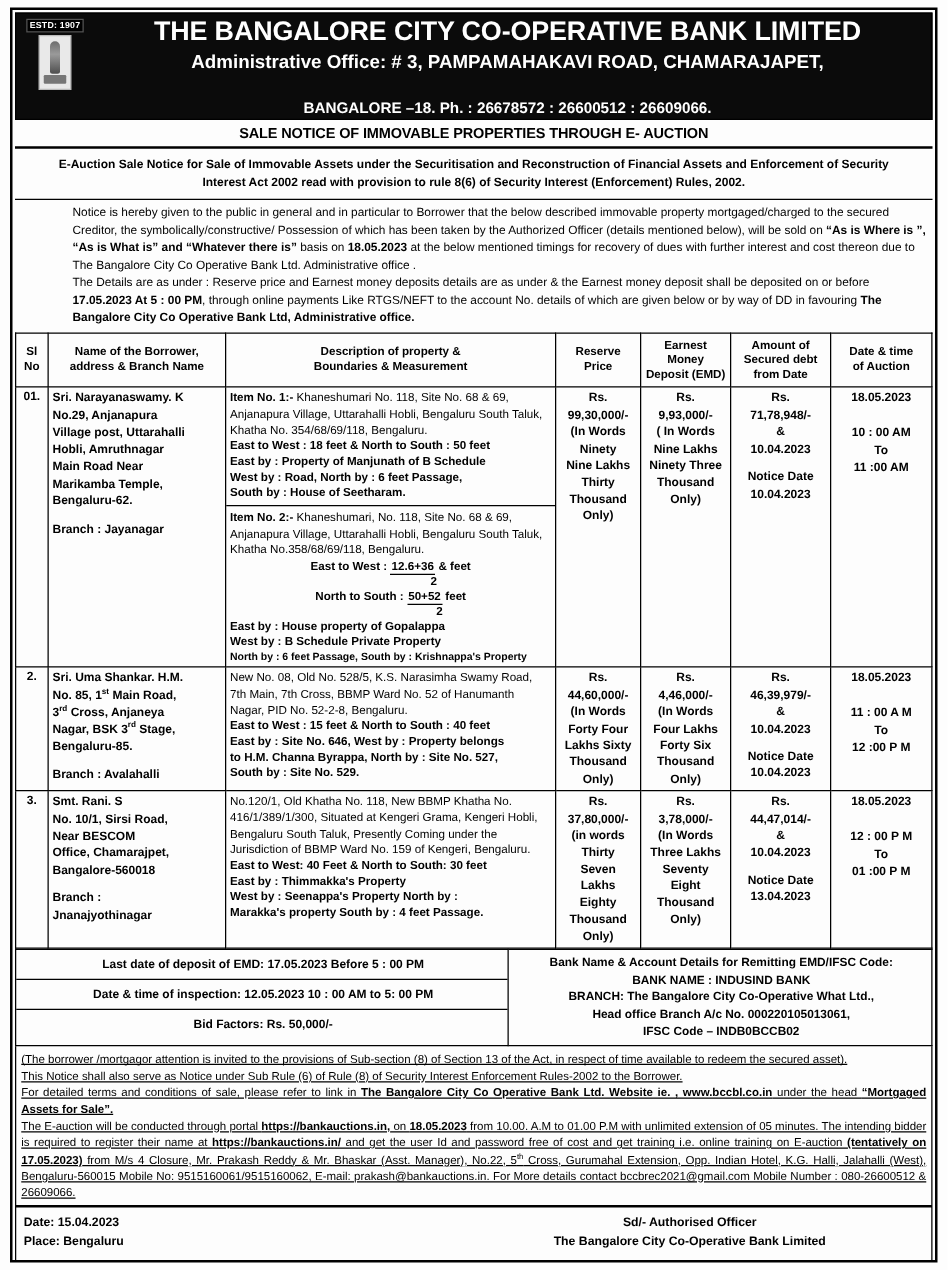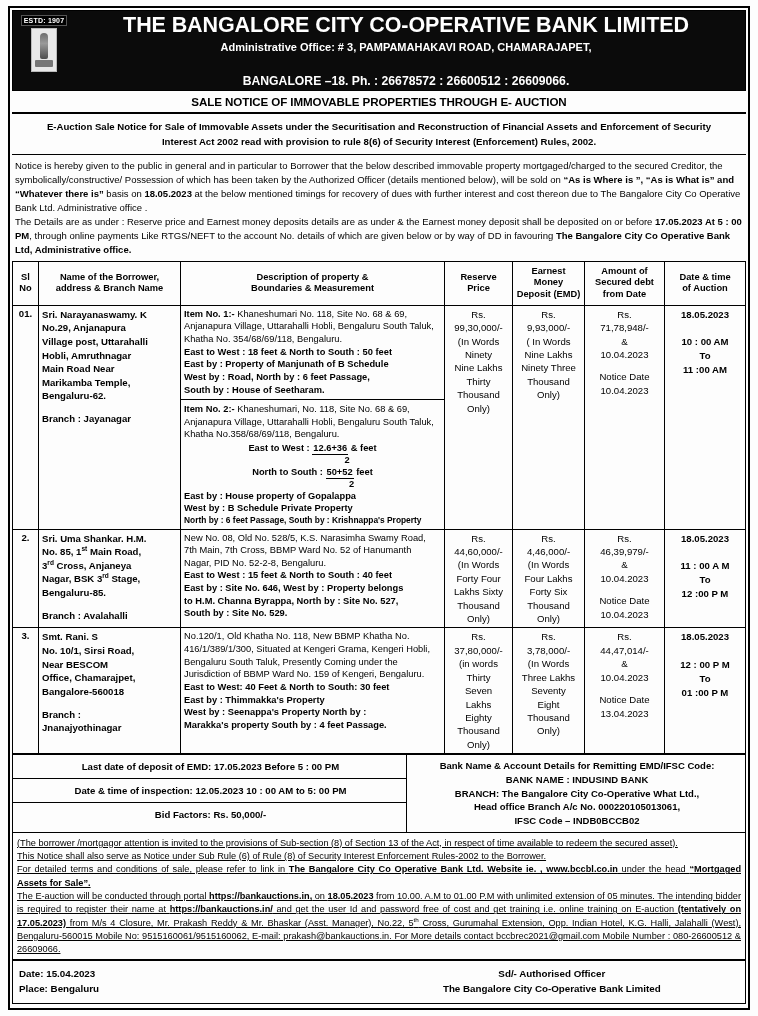--- a/index.html
+++ b/index.html
@@ -52,38 +52,39 @@
   }
   .emblem:after {
     content:""; position:absolute; left:50%; bottom:4px; transform:translateX(-50%);
     width:18px; height:7px; background:#777; border-radius:1px;
   }
   .hdr-txt { flex:1; text-align:center; padding:0 2px; }
   .bank-name {
     font-size:21.5px; font-weight:bold; letter-spacing:-0.1px; line-height:1.05;
     white-space:nowrap;
   }
-  .addr1 { font-size:11px; font-weight:bold; margin-top:4px; line-height:1.2; }
+  .addr1 { font-size:15px; font-weight:bold; margin-top:4px; line-height:1.2; }
   .addr2 { font-size:12.2px; font-weight:bold; margin-top:20px; line-height:1.2; }
 
   .sale-notice {
     text-align:center; font-size:11.6px; font-weight:bold;
     padding:4px 0 4px 0; letter-spacing:-0.1px;
     border-bottom:2px solid #000;
   }
 
   
   .subtitle {
     text-align:center; font-size:9.6px; font-weight:bold; line-height:1.5;
     padding:6px 18px 5px 18px;
     border-bottom:1px solid #000;
   }
   .intro {
     font-size:9.5px; line-height:1.47; padding:4px 4px 4px 3px;
     text-align:left;
+    margin-left:43px;
   }
   .intro p { margin:0; }
   .b { font-weight:bold; }
 
   
   table.main {
     width:100%; border-collapse:collapse; table-layout:fixed;
     border:1.6px solid #000;
   }
   table.main th, table.main td {
@@ -97,21 +98,21 @@
   .c-name { width:142px; }
   .c-desc { width:264px; }
   .c-rp   { width:68px; }
   .c-emd  { width:72px; }
   .c-debt { width:80px; }
   .c-dt   { width:null; }
 
   td.sl { text-align:center; font-size:9.6px; font-weight:bold; padding-top:4px; }
   td.name { font-size:9.6px; font-weight:bold; line-height:1.42; padding-top:4px; }
   td.desc { font-size:9.3px; line-height:1.36; padding-top:4px; }
-  td.num  { text-align:center; font-size:9.6px; font-weight:normal; line-height:1.4; padding-top:4px; }
+  td.num  { text-align:center; font-size:9.6px; font-weight:bold; line-height:1.4; padding-top:4px; }
   td.dt   { text-align:center; font-size:9.6px; font-weight:bold; line-height:1.45; padding-top:4px; }
 
   .item-block { }
   .item-divider { border-top:1px solid #000; margin:3px -3px 3px -3px; }
   .desc-bold { font-weight:bold; }
   .frac-line { text-align:center; font-weight:bold; margin-top:1px; }
   .frac {
     display:inline-block; border-bottom:1.3px solid #000;
     padding:0 1px; line-height:1.15;
   }

